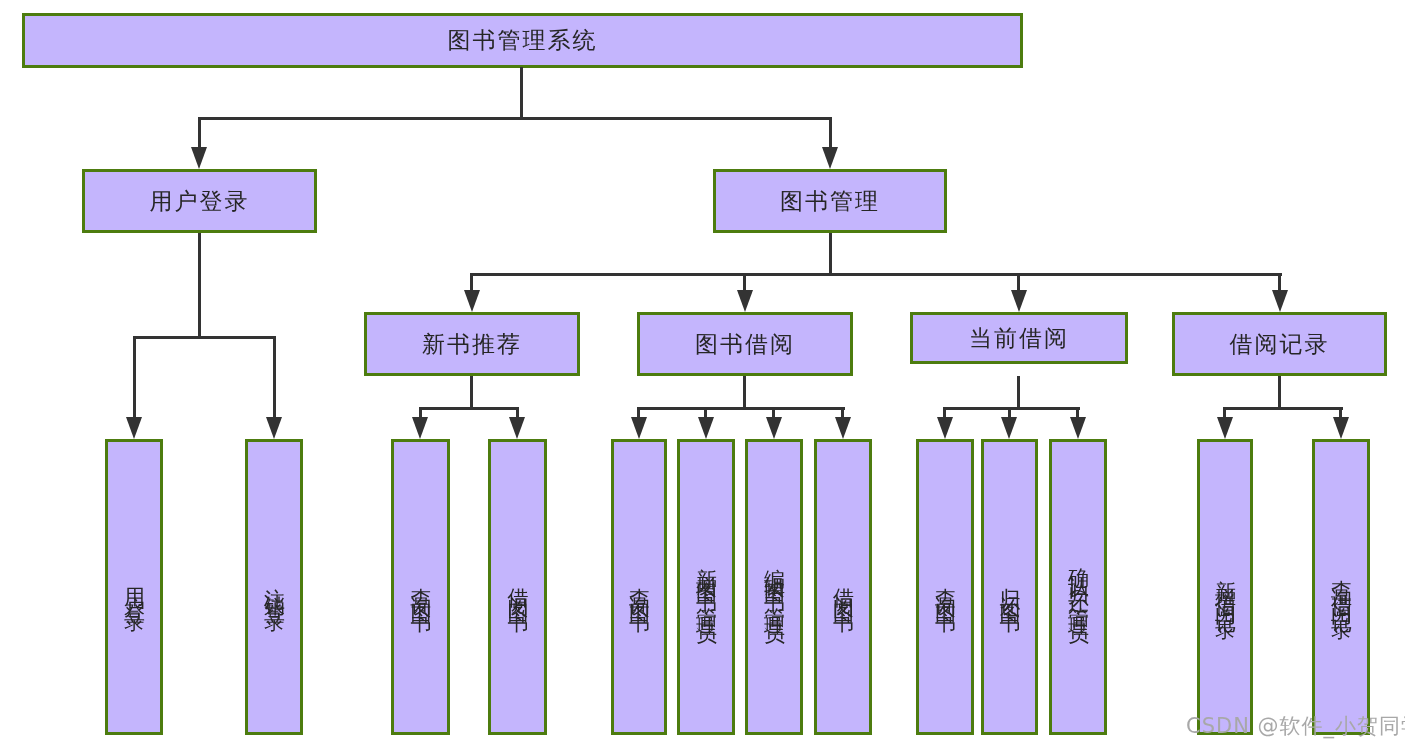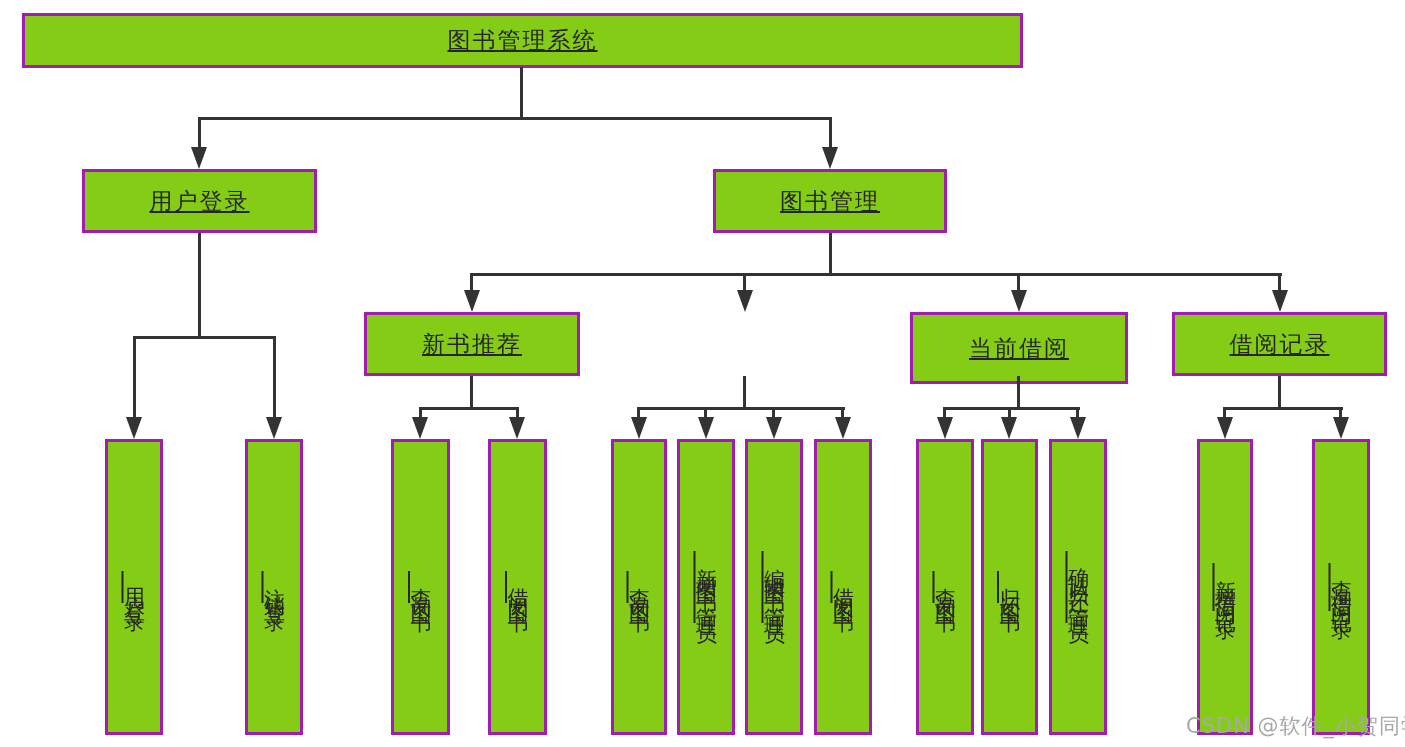--- a/index.html
+++ b/index.html
@@ -1,39 +1,40 @@
 <!DOCTYPE html>
 <html><head>
 <meta charset="utf-8">
 <style>
   html,body{margin:0;padding:0;background:#ffffff;}
   .canvas{position:relative;width:1405px;height:747px;background:#ffffff;
           font-family:"DejaVu Sans","Liberation Sans",sans-serif;overflow:hidden;}
-  .box{position:absolute;box-sizing:border-box;border:3px solid #a21caf;background:#84cc16;
-       display:flex;align-items:center;justify-content:center;color:#262626;text-decoration:underline;}
+  .box{position:absolute;box-sizing:border-box;border:3px solid #4d7c0f;background:#c4b5fd;
+       display:flex;align-items:center;justify-content:center;color:#262626;}
   .hbx{font-size:23px;letter-spacing:2px;white-space:nowrap;}
   .vbx{writing-mode:vertical-rl;text-orientation:mixed;font-size:21px;letter-spacing:8px;line-height:1;}
   .ln{position:absolute;background:#333333;}
   .arw{position:absolute;width:0;height:0;border-left:8px solid transparent;
        border-right:8px solid transparent;border-top:22px solid #333333;}
   .wm{position:absolute;left:1186px;top:712px;color:#a8a8a8;font-size:21px;
       letter-spacing:1px;white-space:nowrap;z-index:5;}
 </style>
 </head>
 <body>
 
 <div class="canvas">
 
   <div class="box hbx" style="left:22px;top:13px;width:1001px;height:55px;">图书管理系统</div>
 
   <div class="box hbx" style="left:82px;top:169px;width:235px;height:64px;">用户登录</div>
   <div class="box hbx" style="left:713px;top:169px;width:234px;height:64px;">图书管理</div>
 
   <div class="box hbx" style="left:364px;top:312px;width:216px;height:64px;text-align:right;">新书推荐</div>
-  <div class="box hbx" style="left:910px;top:312px;width:218px;height:72px;">当前借阅</div>
+  <div class="box hbx" style="left:637px;top:312px;width:216px;height:64px;">图书借阅</div>
+  <div class="box hbx" style="left:910px;top:312px;width:218px;height:52px;">当前借阅</div>
   <div class="box hbx" style="left:1172px;top:312px;width:215px;height:64px;">借阅记录</div>
 
   <div class="box vbx" style="left:105px;top:439px;width:58px;height:296px;">用户登录</div>
   <div class="box vbx" style="left:245px;top:439px;width:58px;height:296px;">注销登录</div>
 
   <div class="box vbx" style="left:391px;top:439px;width:59px;height:296px;">查询图书</div>
   <div class="box vbx" style="left:488px;top:439px;width:59px;height:296px;">借阅图书</div>
 
   <div class="box vbx" style="left:611px;top:439px;width:56px;height:296px;">查询图书</div>
   <div class="box vbx" style="left:677px;top:439px;width:58px;height:296px;">新增图书（管理员）</div>

